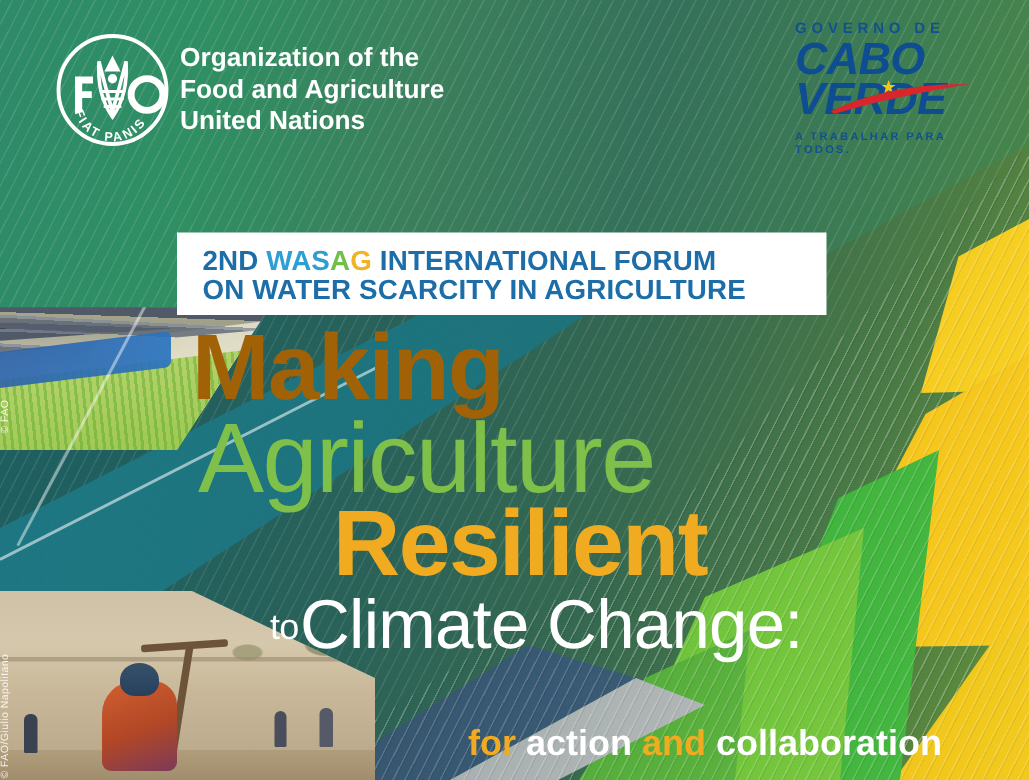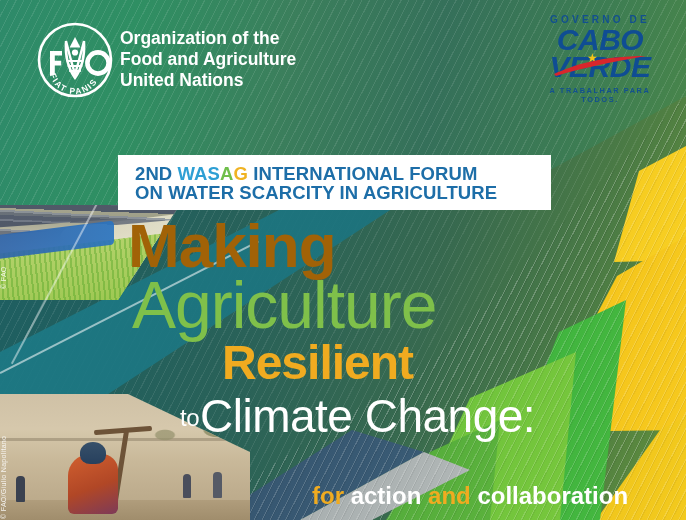--- a/index.html
+++ b/index.html
@@ -223,21 +223,21 @@
   .credit-solar{left:7px;top:282px;}
   .credit-farmer{left:7px;top:512px;}
 
   
   .header{position:absolute;left:0;top:0;width:686px;height:100px;}
   .fao-logo{position:absolute;left:36px;top:21px;width:78px;height:78px;}
   .fao-text{
     position:absolute;left:120px;top:28px;width:230px;
     color:#ffffff;font-weight:bold;font-size:17.5px;line-height:21px;
   }
-  .cv-logo{position:absolute;left:530px;top:14px;width:140px;height:84px;text-align:center;}
+  .cv-logo{position:absolute;left:530px;top:14px;width:140px;height:84px;text-align:left;}
   .cv-governo{
     color:#12508f;font-size:10px;font-weight:bold;letter-spacing:3.2px;margin:0 0 1px 0;
   }
   .cv-word{
     color:#0f4d93;font-weight:bold;font-style:italic;font-size:30px;line-height:27px;
     letter-spacing:-0.5px;
   }
   .cv-word2{
     color:#0f4d93;font-weight:bold;font-style:italic;font-size:30px;line-height:28px;
     letter-spacing:-0.5px;
@@ -268,21 +268,21 @@
   .t-making{
     position:absolute;left:128px;top:215px;color:#a16207;
     font-size:62px;font-weight:bold;line-height:62px;letter-spacing:-1px;
   }
   .t-agri{
     position:absolute;left:132px;top:272px;color:#7fc04a;
     font-size:66px;font-weight:normal;line-height:66px;letter-spacing:-1px;
   }
   .t-resil{
     position:absolute;left:222px;top:332px;color:#f0ab20;
-    font-size:48px;font-weight:bold;line-height:62px;letter-spacing:-1px;
+    font-size:62px;font-weight:bold;line-height:62px;letter-spacing:-1px;
   }
   .t-clim{
     position:absolute;left:180px;top:393px;color:#ffffff;
     font-size:46px;font-weight:normal;line-height:46px;letter-spacing:-.5px;white-space:nowrap;
   }
   .t-clim .small-to{font-size:24px;vertical-align:6px;margin-right:1px;}
 
   .sub1{
     position:absolute;left:256px;top:455px;color:#f0ab20;
     font-size:24px;font-weight:bold;line-height:26px;white-space:nowrap;

